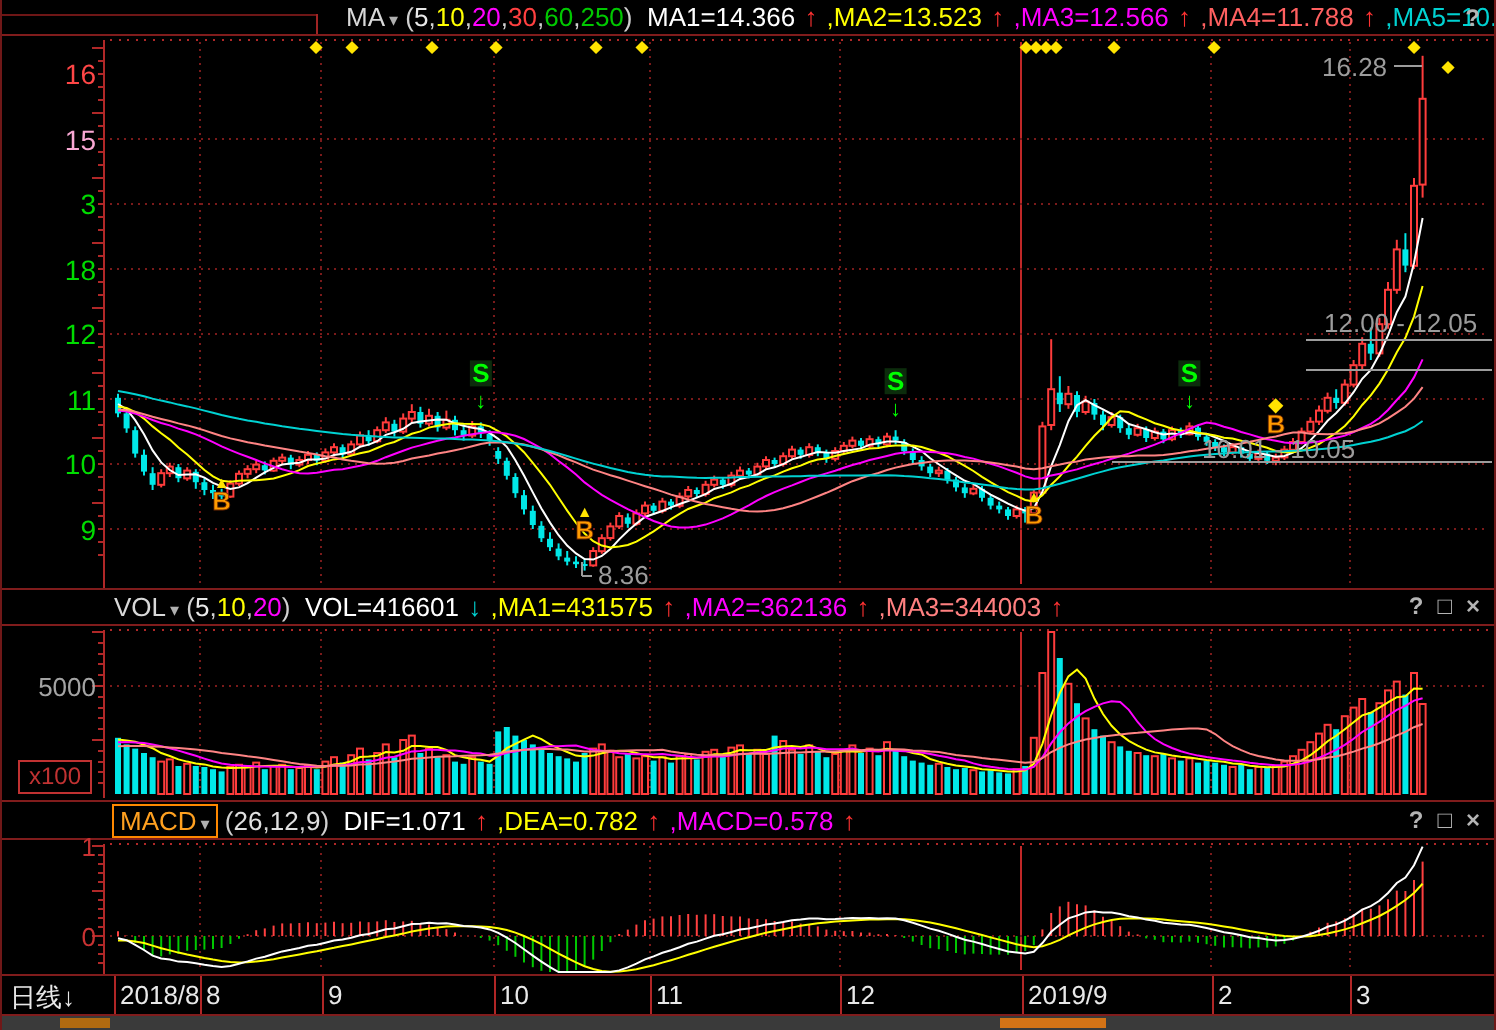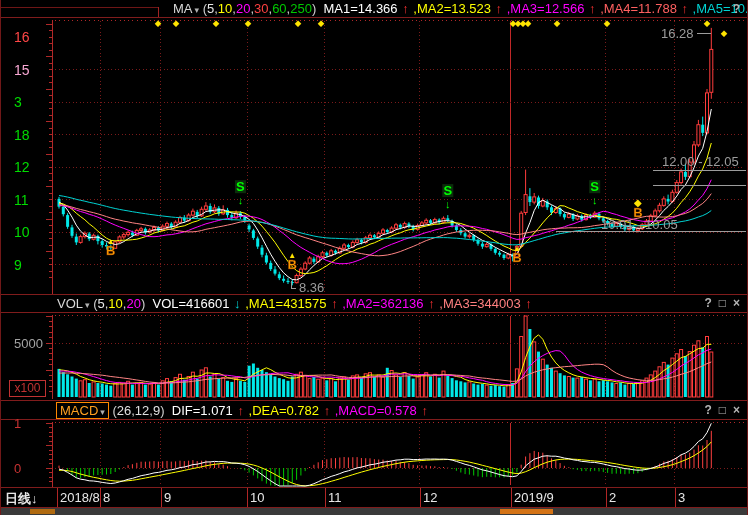--- a/index.html
+++ b/index.html
@@ -8,28 +8,28 @@
   .hdr{position:absolute;font-size:13px;white-space:nowrap;z-index:5;}
   .hdr .arr{font-weight:bold;margin:0 1px;}
   .hdr .dd{font-size:9px;color:#b0b0b0;margin-left:2px;}
   .hdr .boxed{border:1px solid #ff8800;padding:0 3px;}
   .icons{position:absolute;z-index:6;color:#b4b4b4;font-size:12px;font-weight:bold;}
   .icons span{margin-left:7px;cursor:pointer;}
   .sep{position:absolute;left:0;width:748px;height:1px;background:#801c1c;z-index:4;}
   .vborder{position:absolute;top:0;width:1px;height:515px;background:#701818;z-index:7;}
   svg{position:absolute;left:0;display:block;}
   svg text{font-family:"Liberation Sans",sans-serif;}
-  .axlab{position:absolute;left:14px;width:34px;text-align:left;font-size:14px;z-index:5;}
+  .axlab{position:absolute;left:14px;width:34px;text-align:right;font-size:14px;z-index:5;}
   .axlab.sm{font-size:13px;}
   .x100box{position:absolute;left:9px;top:380px;width:35px;height:15px;border:1px solid #c03232;
            color:#c03232;font-size:12px;text-align:center;line-height:15px;z-index:5;}
   .datebar{position:absolute;left:0;top:488px;width:748px;height:19px;background:#000;z-index:5;}
   .datebar .tick{position:absolute;top:0;width:1px;height:19px;background:#b02626;}
   .datebar .mlab{position:absolute;top:2px;color:#e8e8e8;font-size:13px;white-space:nowrap;}
-  .period{position:absolute;left:5px;top:2px;color:#e8e8e8;font-size:13px;font-weight:bold;z-index:6;}
+  .period{position:absolute;left:5px;top:2px;color:#e8e8e8;font-size:13px;font-weight:normal;z-index:6;}
   .scrollstrip{position:absolute;left:0;top:508px;width:748px;height:7px;background:#3a3a3a;z-index:6;}
   .scrollseg{position:absolute;top:1px;height:5px;background:#d47316;}
   .cornerh{position:absolute;left:0;top:7px;width:158px;height:1px;background:#6e1616;}
   .cornerv{position:absolute;left:158px;top:7px;width:1px;height:11px;background:#a02424;}
 </style>
 </head>
 <body>
 
 <div class="cornerh"></div>
 <div class="cornerv"></div>

